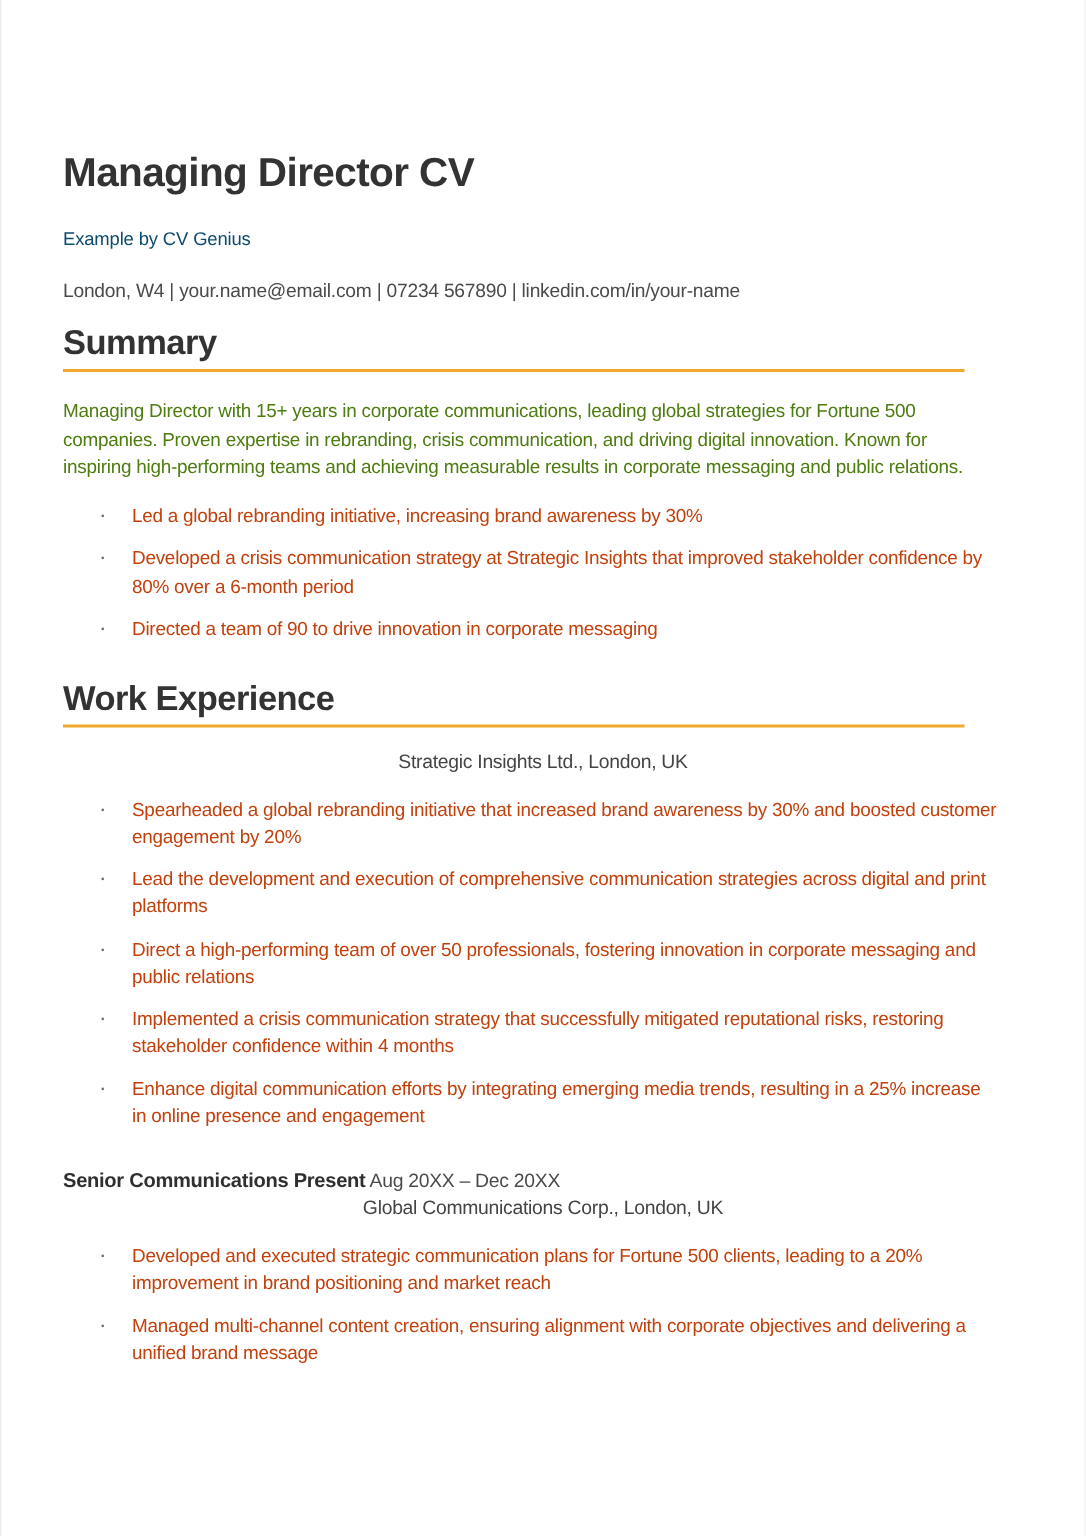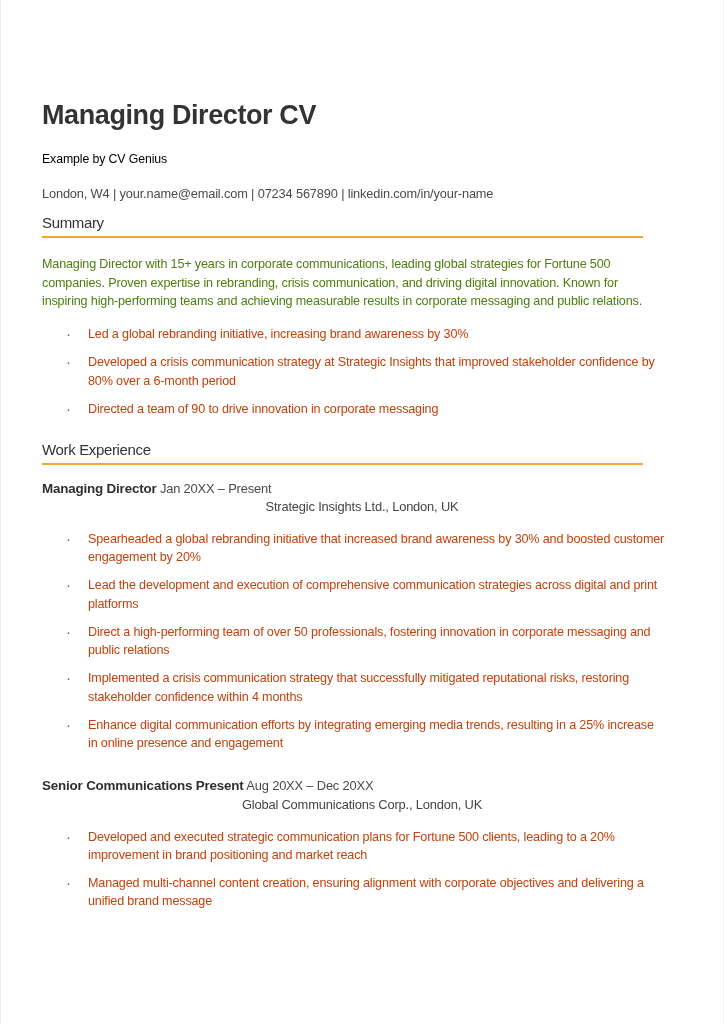--- a/index.html
+++ b/index.html
@@ -29,38 +29,38 @@
     font-size: 27px;
     font-weight: bold;
     letter-spacing: -0.4px;
     color: #333333;
     line-height: 1.15;
   }
   .byline {
     margin: 0;
     padding-top: 21px;
     font-size: 12.3px;
-    color: #000000;
+    color: #0c4a6e;
     letter-spacing: -0.1px;
   }
   .contact {
     margin: 0;
     padding-top: 20px;
     font-size: 12.8px;
     color: #4a4a4a;
     letter-spacing: -0.15px;
   }
   .section {
     margin: 0;
   }
   .section-head {
     margin: 0;
     padding-top: 13px;
-    font-size: 15px;
-    font-weight: normal;
+    font-size: 23px;
+    font-weight: bold;
     color: #333333;
     letter-spacing: -0.35px;
     line-height: 1.25;
   }
   .rule {
     height: 0;
     border-top: 2.4px solid #F0A92C;
     margin-top: 3px;
     width: 601px;
   }
@@ -155,23 +155,20 @@
       <li>Developed a crisis communication strategy at Strategic Insights that improved stakeholder confidence by 80% over a 6-month period</li>
       <li>Directed a team of 90 to drive innovation in corporate messaging</li>
     </ul>
   </section>
 
   <section class="section">
     <h2 class="section-head">Work Experience</h2>
     <div class="rule"></div>
 
     <div class="job">
-      <p class="job-line">
-        <span class="job-title">Managing Director</span><span class="job-dates"> </span><span class="job-dates">Jan 20XX – Present</span>
-      </p>
       <p class="job-company">Strategic Insights Ltd., London, UK</p>
       <ul class="bullets job-bullets">
         <li>Spearheaded a global rebranding initiative that increased brand awareness by 30% and boosted customer engagement by 20%</li>
         <li>Lead the development and execution of comprehensive communication strategies across digital and print platforms</li>
         <li>Direct a high-performing team of over 50 professionals, fostering innovation in corporate messaging and public relations</li>
         <li>Implemented a crisis communication strategy that successfully mitigated reputational risks, restoring stakeholder confidence within 4 months</li>
         <li>Enhance digital communication efforts by integrating emerging media trends, resulting in a 25% increase in online presence and engagement</li>
       </ul>
     </div>
 

